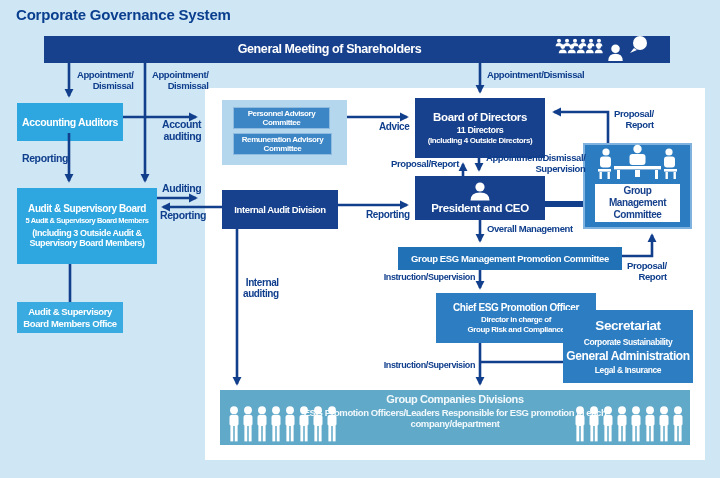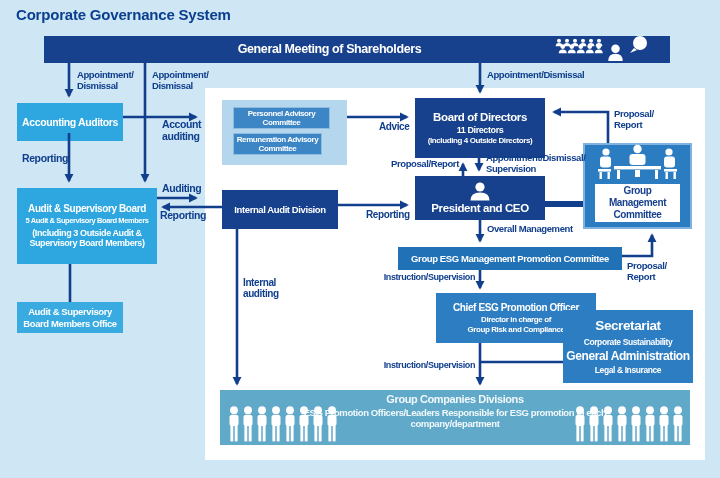--- a/index.html
+++ b/index.html
@@ -6,21 +6,21 @@
   .stage{position:relative;width:720px;height:478px;background:#cfe6f5;
          font-family:"Liberation Sans",sans-serif;overflow:hidden;}
   .panel{position:absolute;background:#ffffff;}
   .box{position:absolute;display:flex;flex-direction:column;align-items:center;
        justify-content:center;text-align:center;color:#fff;font-weight:bold;
        line-height:1.18;white-space:pre-line;letter-spacing:-0.4px;box-sizing:border-box;}
   .navy{background:#17418c;}
   .cyan{background:#2ea7e0;}
   .mid{background:#2d7dc2;}
   .lbl{position:absolute;color:#0f3e8c;font-weight:bold;white-space:pre-line;
-       line-height:1.12;letter-spacing:-0.4px;}
+       line-height:1.12;letter-spacing:-0.4px;text-align:right;}
   .title{position:absolute;left:16px;top:6px;font-size:15px;font-weight:bold;
          color:#0a3e8e;letter-spacing:-0.2px;}
   .sub{font-weight:bold;}
   svg.overlay{position:absolute;left:0;top:0;pointer-events:none;}
 </style>
 </head>
 <body>
 
 <div class="stage">
 
@@ -46,21 +46,21 @@
   <div class="box" style="left:17px;top:302px;width:106px;height:31px;font-size:9.5px;background:#3aabe0;">
     <span>Audit &amp; Supervisory
 Board Members Office</span>
   </div>
 
   <div class="panel" style="left:222px;top:100px;width:125px;height:65px;background:#b5d7ee;"></div>
   <div class="box" style="left:233px;top:107px;width:97px;height:22px;font-size:8px;background:#3c86c6;border:1px solid #8ebbdf;">
     <span>Personnel Advisory
 Committee</span>
   </div>
-  <div class="box" style="left:233px;top:133px;width:89px;height:22px;font-size:8px;background:#3c86c6;border:1px solid #8ebbdf;">
+  <div class="box" style="left:233px;top:133px;width:99px;height:22px;font-size:8px;background:#3c86c6;border:1px solid #8ebbdf;">
     <span>Remuneration Advisory
 Committee</span>
   </div>
 
   <div class="box navy" style="left:222px;top:190px;width:116px;height:39px;font-size:9.5px;">
     <span>Internal Audit Division</span>
   </div>
 
   <div class="box navy" style="left:415px;top:98px;width:130px;height:60px;font-size:11.5px;">
     <span>Board of Directors</span>

